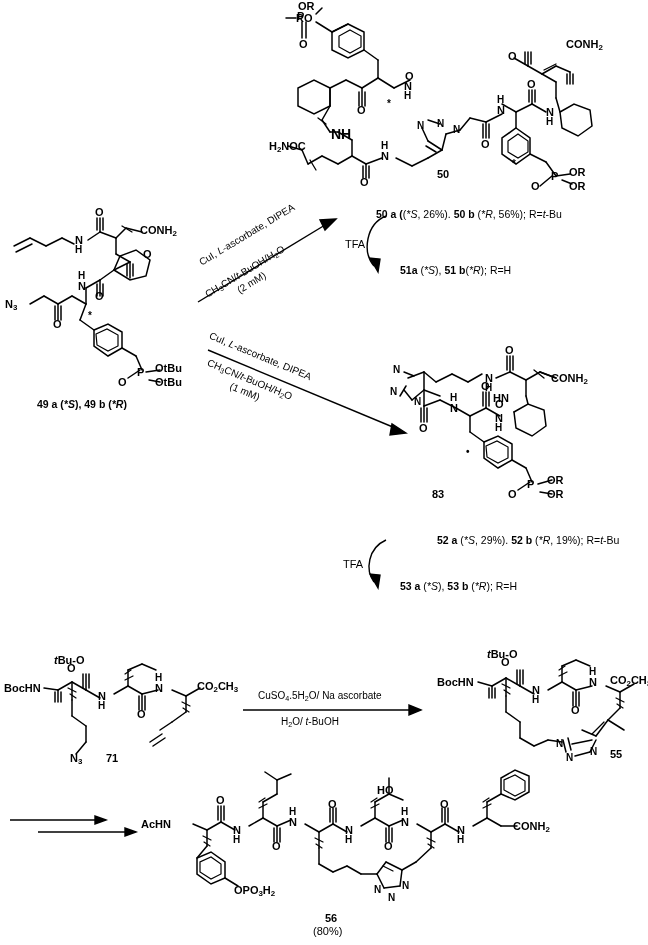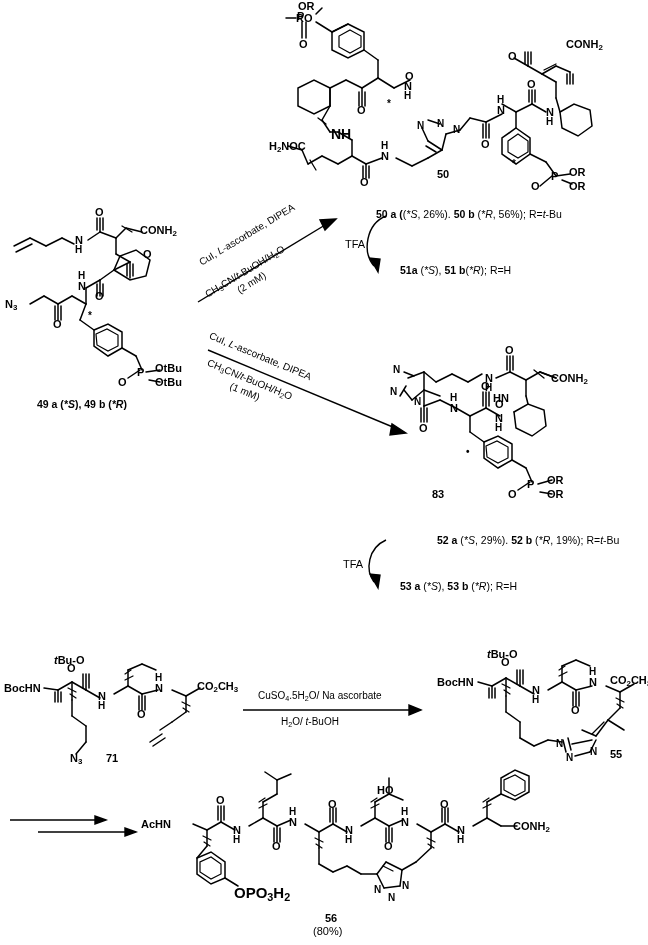--- a/index.html
+++ b/index.html
@@ -587,21 +587,21 @@
       <path d="M487 818 L501 826"></path>
       <path d="M501 826 L517 826"></path>
 
       <path d="M389 794 L389 778"></path>
     </g>
   </svg>
   <div class="lbl atom" style="left:141px;top:818px;font-size:11px;">AcHN</div>
   <div class="lbl atom" style="left:216px;top:794px;font-size:11px;">O</div>
   <div class="lbl atom" style="left:233px;top:824px;font-size:11px;">N</div>
   <div class="lbl atom" style="left:233px;top:834px;font-size:10px;">H</div>
-  <div class="lbl atom" style="left:234px;top:884px;font-size:15px;">OPO<sub>3</sub>H<sub>2</sub></div>
+  <div class="lbl atom" style="left:234px;top:884px;font-size:11px;">OPO<sub>3</sub>H<sub>2</sub></div>
   <div class="lbl atom" style="left:272px;top:840px;font-size:11px;">O</div>
   <div class="lbl atom" style="left:289px;top:816px;font-size:11px;">N</div>
   <div class="lbl atom" style="left:289px;top:806px;font-size:10px;">H</div>
   <div class="lbl atom" style="left:328px;top:798px;font-size:11px;">O</div>
   <div class="lbl atom" style="left:345px;top:824px;font-size:11px;">N</div>
   <div class="lbl atom" style="left:345px;top:834px;font-size:10px;">H</div>
   <div class="lbl atom" style="left:377px;top:784px;font-size:11px;">HO</div>
   <div class="lbl atom" style="left:384px;top:840px;font-size:11px;">O</div>
   <div class="lbl atom" style="left:401px;top:816px;font-size:11px;">N</div>
   <div class="lbl atom" style="left:401px;top:806px;font-size:10px;">H</div>

